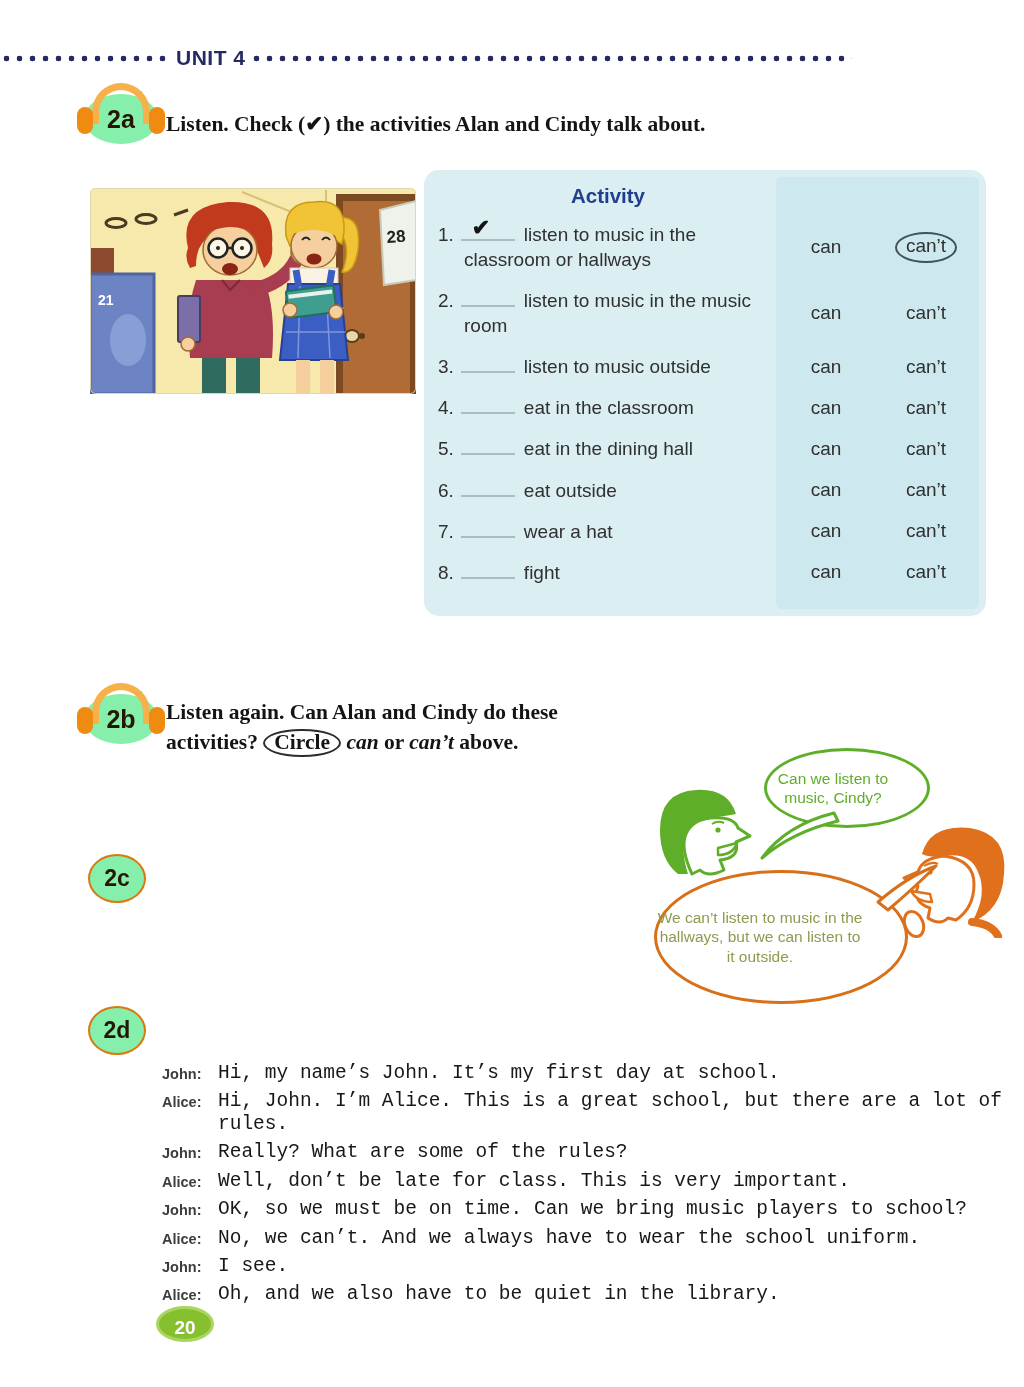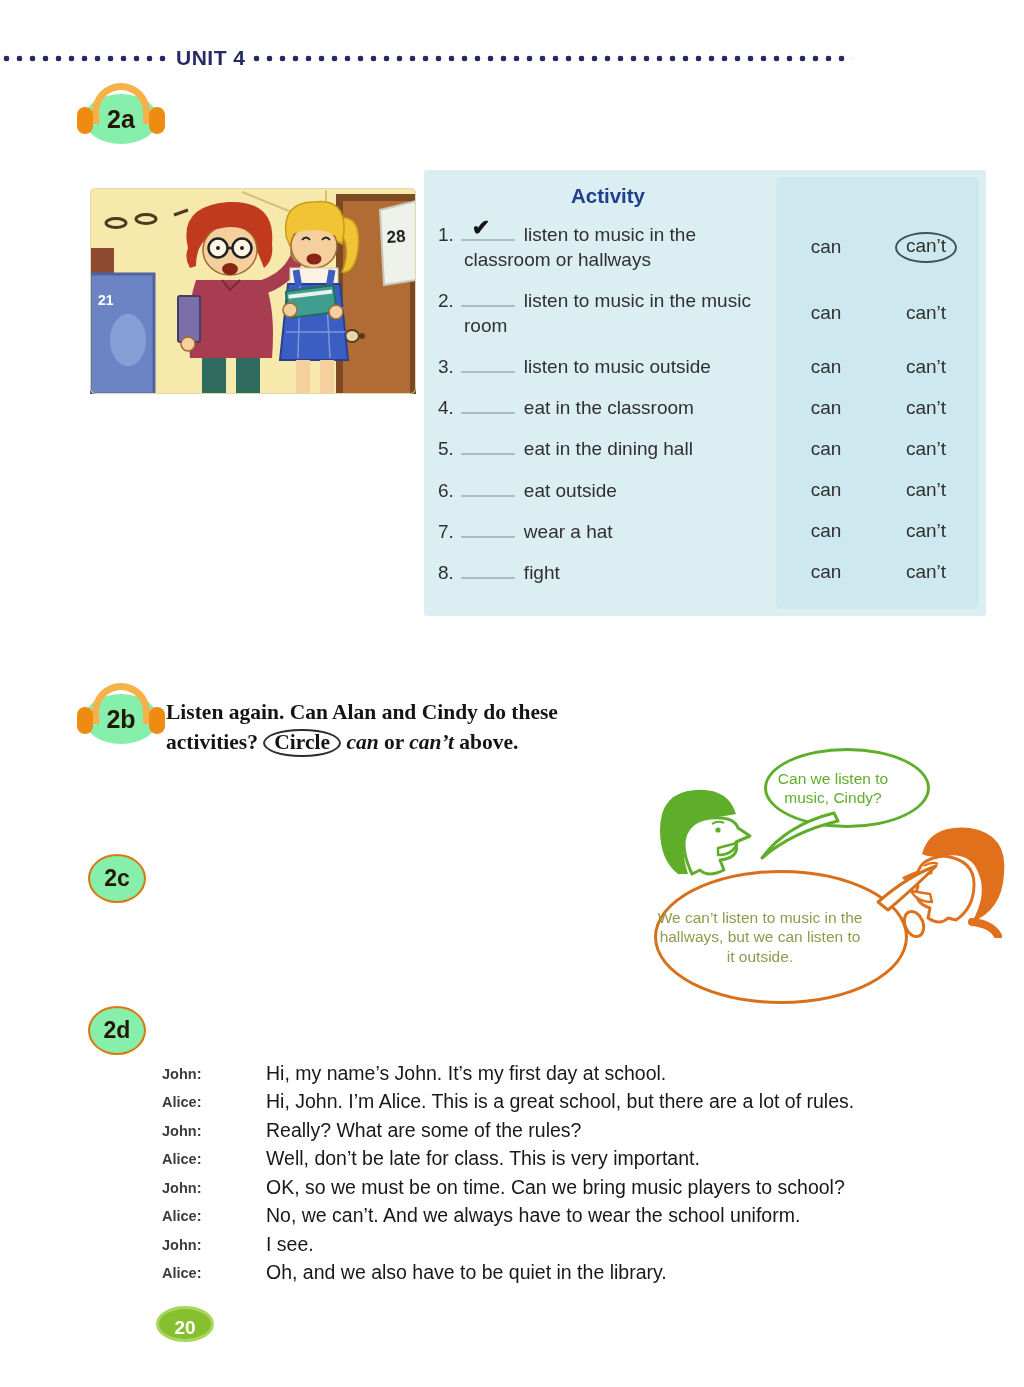--- a/index.html
+++ b/index.html
@@ -28,21 +28,21 @@
   .h-serif{position:absolute;font-family:"Liberation Serif",serif;font-weight:bold;
            font-size:21.5px;color:#141414;line-height:1.38;}
   .circle-word{display:inline-block;border:2px solid #2d2d2d;border-radius:50%;
                padding:0 9px 2px 9px;line-height:1.05;}
 
   
   .figure{position:absolute;left:90px;top:188px;width:326px;height:206px;}
 
   
   .acttable{position:absolute;left:424px;top:170px;width:562px;height:446px;
-            background:#dbeef2;border-radius:3px;box-sizing:border-box;padding:12px 8px 14px 14px;}
+            background:#dbeef2;border-radius:15px;box-sizing:border-box;padding:12px 8px 14px 14px;}
   .acttable::before{content:"";position:absolute;top:7px;bottom:7px;left:352px;right:7px;
             background:#cde8ee;border-radius:6px;}
   .t-header{position:relative;width:340px;text-align:center;color:#20408e;font-weight:bold;
             font-size:20.5px;margin:2px 0 14px 0;z-index:1;}
   .t-grid{position:relative;display:grid;grid-template-columns:340px 96px 104px;
           row-gap:16px;align-items:center;z-index:1;}
   .a-cell{font-size:19px;color:#303030;line-height:1.32;padding-left:26px;text-indent:-26px;}
   .blank{display:inline-block;width:54px;height:17px;border-bottom:2px solid #aabdc2;
          margin:0 9px 0 7px;position:relative;text-indent:0;vertical-align:baseline;}
   .check{position:absolute;left:11px;bottom:-3px;font-size:22px;font-weight:bold;color:#141414;font-style:normal;}
@@ -57,43 +57,44 @@
           color:#5fae2a;font-size:15.5px;}
   .bubble.green .inner{width:132px;}
   .bubble.orange{left:14px;top:128px;width:248px;height:128px;border:3px solid #d8701a;
           color:#8f9a4d;font-size:15.5px;}
   .bubble.orange .inner{width:206px;}
   .tail{position:absolute;z-index:3;}
   .head-svg{position:absolute;z-index:1;}
 
   
   .dialogue{position:absolute;left:162px;top:1062px;width:845px;}
-  .dlg-line{display:flex;margin-bottom:6px;gap:48px;}
+  .dlg-line{display:flex;margin-bottom:6px;}
   .dlg-speaker{flex:none;width:56px;font-size:14.5px;font-weight:bold;color:#3d3d3d;padding-top:4px;}
-  .dlg-text{font-family:Liberation Sans, sans-serif;font-size:19.5px;color:#181818;line-height:1.15;}
+  .dlg-text{font-family:Liberation Mono, monospace;font-size:19.5px;color:#181818;line-height:1.15;}
 
   
   .page-num{position:absolute;left:156px;top:1306px;width:58px;height:36px;background:#86c02e;
             border:3px solid #a9d65e;border-radius:50%;display:flex;align-items:flex-end;justify-content:center;
             color:#ffffff;font-weight:bold;font-size:19px;box-sizing:border-box;}
 </style>
 </head>
 <body>
 
 <div class="page">
 
   <div class="unit-header">
     <div class="dots left"></div>
     <div class="unit-title">UNIT 4</div>
     <div class="dots right"></div>
   </div>
 
   <div class="badge hp" style="left:84px;top:94px;">
     <span class="lbl">2a</span>
   </div>
+  <div class="h-serif" style="left:166px;top:110px;width:770px;">Listen. Check (✔) the activities Alan and Cindy talk about.</div>
 
   <div class="figure">
     <svg viewBox="0 0 326 206" width="326" height="206">
       <rect x="0" y="0" width="326" height="206" rx="5" fill="#f7e8ab"></rect>
       <path d="M152,4 L236,38 L236,2" fill="none" stroke="#d9c078" stroke-width="2"></path>
       <ellipse cx="26" cy="35" rx="10" ry="4.5" fill="none" stroke="#4a3a22" stroke-width="3"></ellipse>
       <ellipse cx="56" cy="31" rx="10" ry="4.5" fill="none" stroke="#4a3a22" stroke-width="3"></ellipse>
       <path d="M84,27 l14,-5" stroke="#4a3a22" stroke-width="3"></path>
 
       <rect x="0" y="60" width="24" height="146" fill="#8d4a2e"></rect>

